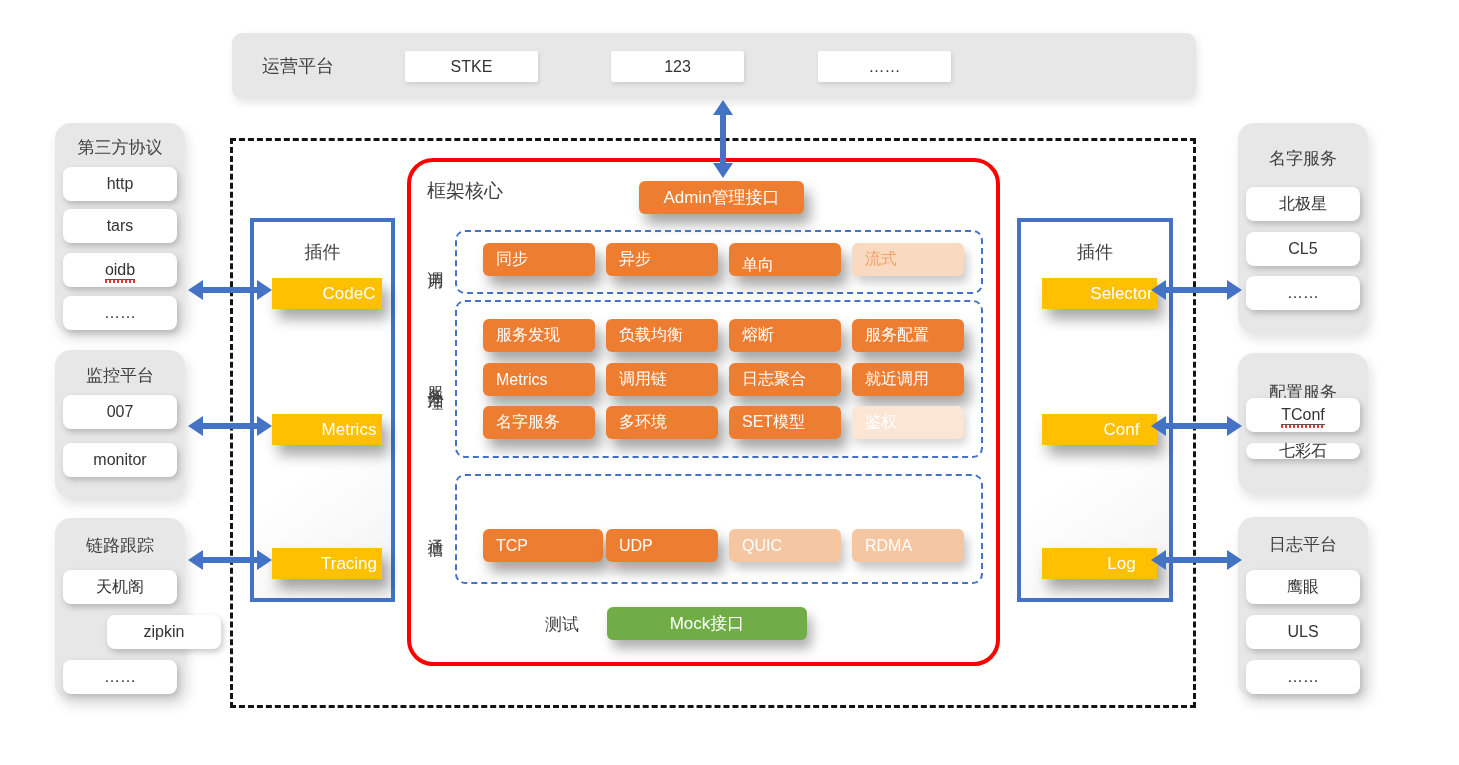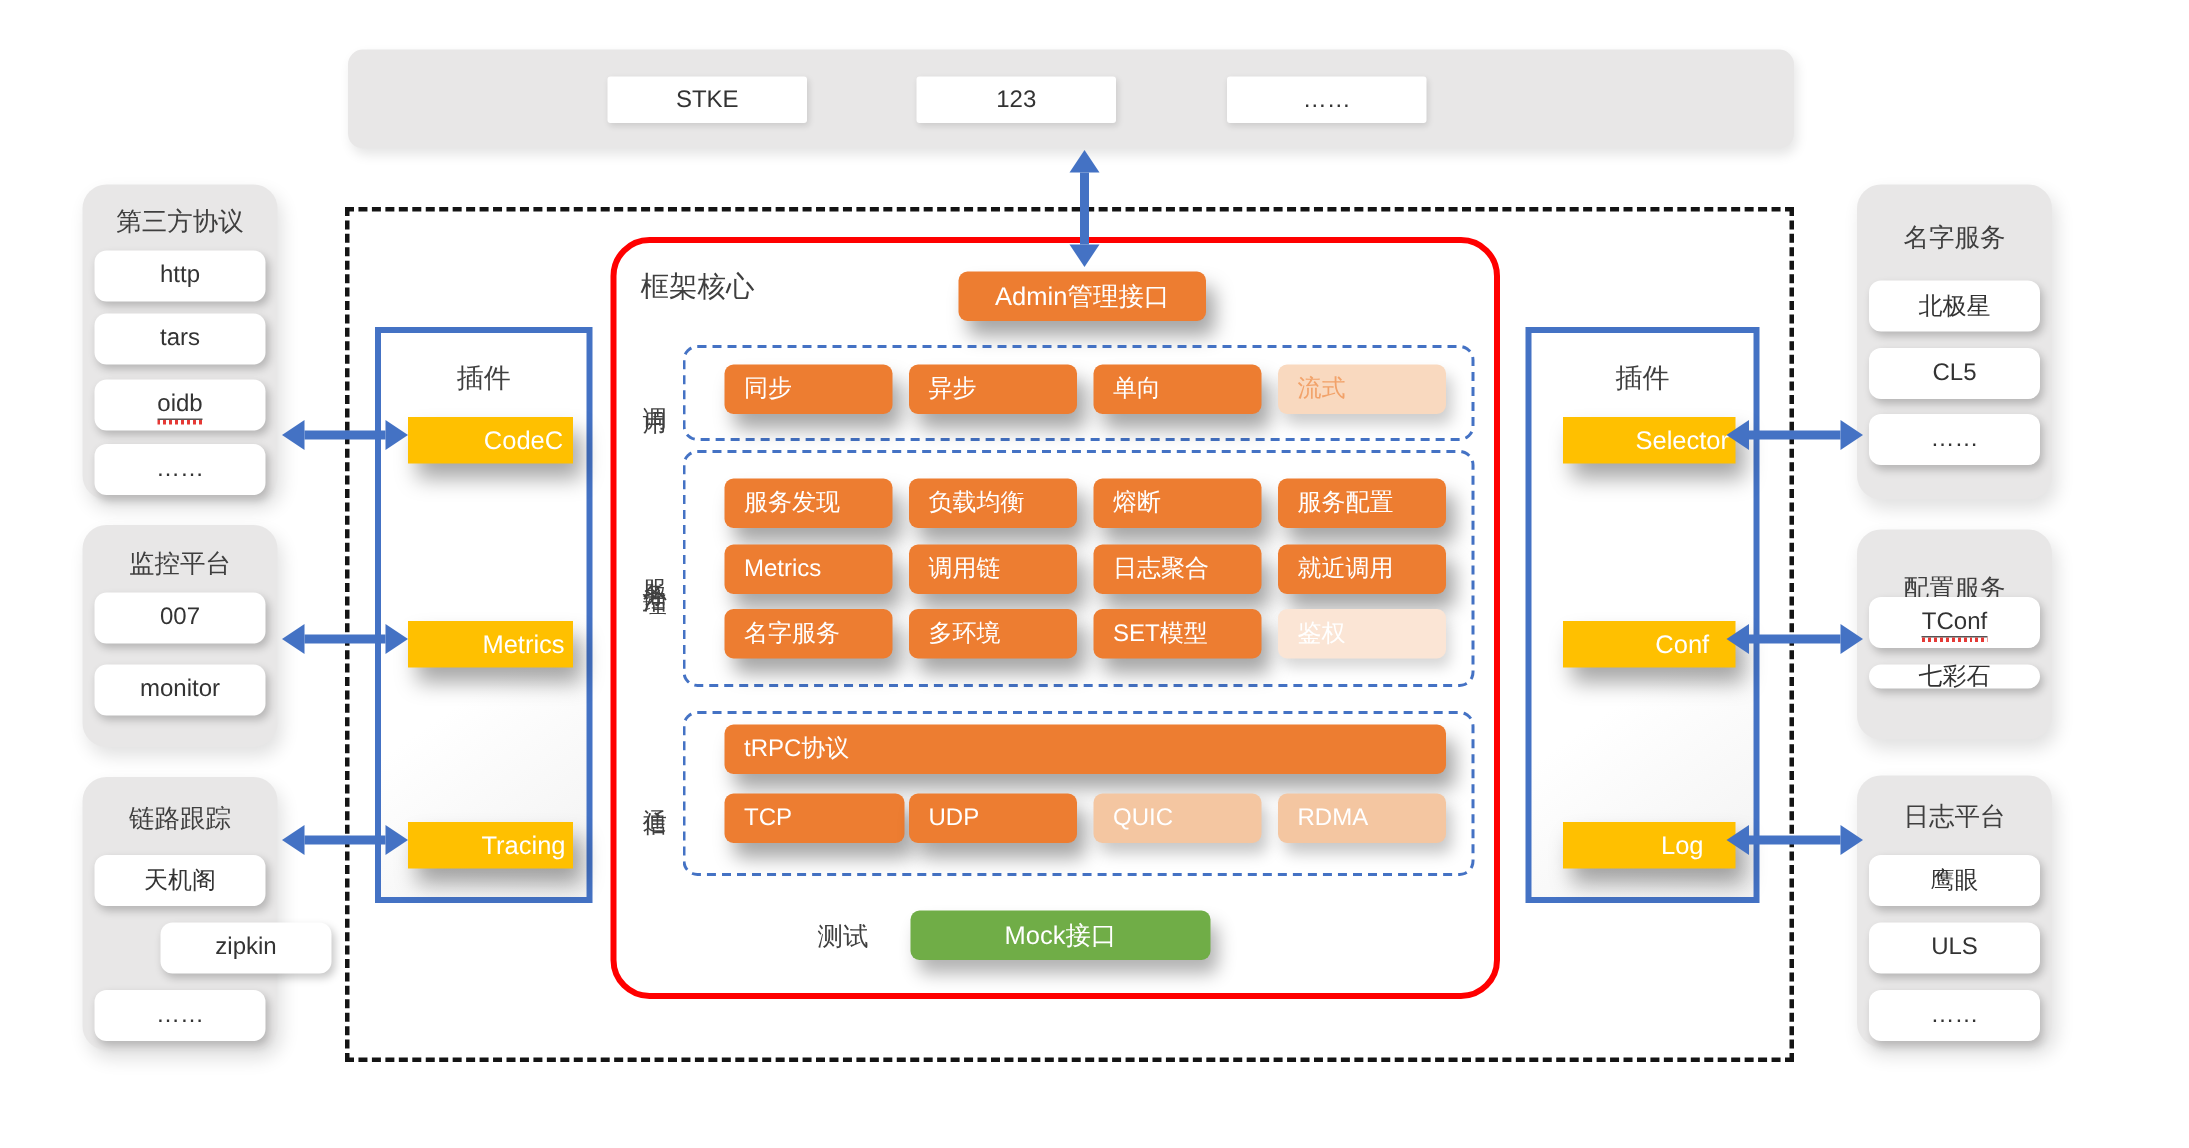--- a/index.html
+++ b/index.html
@@ -71,20 +71,21 @@
   .arrow-v .ht{width:0;height:0;border:10px solid transparent;border-top:none;border-bottom:15px solid var(--blue);}
   .arrow-v .sv{flex:1;width:6px;background:var(--blue);}
   .arrow-v .hb{width:0;height:0;border:10px solid transparent;border-bottom:none;border-top:15px solid var(--blue);}
 </style>
 </head>
 <body>
 
 <div class="canvas">
 
   <div class="abs top-bar" style="left:232px;top:33px;width:964px;height:66px;">
+    <div class="top-bar-title">运营平台</div>
     <div class="top-item" style="left:173px;top:18px;width:133px;height:31px;">
         <span>STKE</span>
       </div>
     <div class="top-item" style="left:379px;top:18px;width:133px;height:31px;">
         <span>123</span>
       </div>
     <div class="top-item" style="left:586px;top:18px;width:133px;height:31px;">
         <span>……</span>
       </div>
   </div>
@@ -238,21 +239,21 @@
     </div>
 
   <div class="abs section" style="left:455px;top:230px;width:528px;height:64px;"></div>
   <div class="abs v-label" style="left:424px;top:230px;height:64px;width:22px;">调用</div>
   <div class="obtn" style="left:483px;top:243px;width:112px;height:33px;">
       <span>同步</span>
     </div>
   <div class="obtn" style="left:606px;top:243px;width:112px;height:33px;">
       <span>异步</span>
     </div>
-  <div class="obtn" style="left:729px;top:243px;width:112px;height:33px;">
+  <div class="obtn" style="left:729px;top:243px;width:112px;height:33px;align-items:flex-end;">
       <span>单向</span>
     </div>
   <div class="obtn faded" style="left:852px;top:243px;width:112px;height:33px;">
       <span>流式</span>
     </div>
 
   <div class="abs section" style="left:455px;top:300px;width:528px;height:158px;"></div>
   <div class="abs v-label" style="left:424px;top:300px;height:158px;width:22px;">服务治理</div>
   <div class="obtn" style="left:483px;top:319px;width:112px;height:33px;">
       <span>服务发现</span>
@@ -286,23 +287,20 @@
     </div>
   <div class="obtn" style="left:729px;top:406px;width:112px;height:33px;">
       <span>SET模型</span>
     </div>
   <div class="obtn pale" style="left:852px;top:406px;width:112px;height:33px;">
       <span>鉴权</span>
     </div>
 
   <div class="abs section" style="left:455px;top:474px;width:528px;height:110px;"></div>
   <div class="abs v-label" style="left:424px;top:474px;height:110px;width:22px;">通信</div>
-  <div class="obtn" style="left:483px;top:483px;width:481px;height:33px;">
-      <span>tRPC协议</span>
-    </div>
   <div class="obtn" style="left:483px;top:529px;width:120px;height:33px;">
       <span>TCP</span>
     </div>
   <div class="obtn" style="left:606px;top:529px;width:112px;height:33px;">
       <span>UDP</span>
     </div>
   <div class="obtn light" style="left:729px;top:529px;width:112px;height:33px;">
       <span>QUIC</span>
     </div>
   <div class="obtn light" style="left:852px;top:529px;width:112px;height:33px;">

